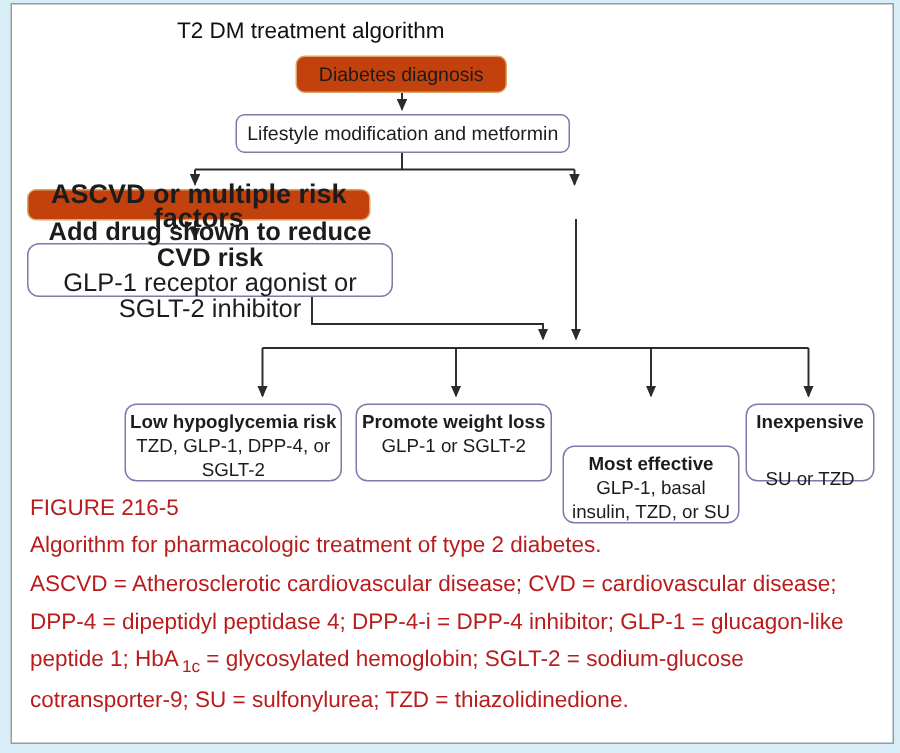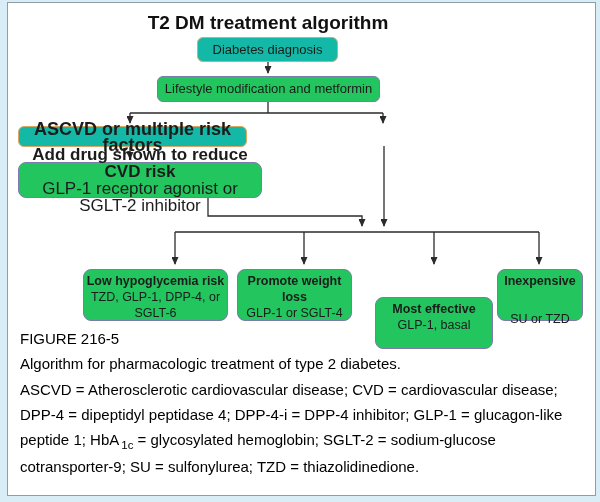--- a/index.html
+++ b/index.html
@@ -1,35 +1,35 @@
 <!DOCTYPE html>
 <html><head>
 <meta charset="utf-8">
 <style>
   html,body{margin:0;padding:0;}
   body{font-family:"Liberation Sans",sans-serif;}
   #frame{position:relative;width:600px;height:502px;background:#d9edf6;overflow:hidden;}
   #panel{position:absolute;left:7px;top:2px;width:587px;height:492px;background:#ffffff;border:1px solid #8f9da4;}
   #connectors{position:absolute;left:0;top:0;width:600px;height:502px;pointer-events:none;}
   .node{position:absolute;box-sizing:border-box;display:flex;flex-direction:column;align-items:center;justify-content:center;text-align:center;color:#1c1c1c;line-height:16px;}
-  .tan{background:#14b8a6;border:1px solid #d9a766;border-radius:6px;}
-  .lav{background:#22c55e;border:1.4px solid #7d7bab;border-radius:8px;}
+  .tan{background:#c2410c;border:1px solid #d9a766;border-radius:6px;}
+  .lav{background:#ffffff;border:1.4px solid #7d7bab;border-radius:8px;}
   .bold{font-weight:700;}
-  #fig-title{position:absolute;left:118px;top:12px;width:300px;text-align:center;font-weight:700;font-size:19px;color:#111;}
+  #fig-title{position:absolute;left:118px;top:12px;width:300px;text-align:left;font-weight:400;font-size:15px;color:#111;}
   #node-diagnosis{left:197px;top:37px;width:141px;height:25px;font-size:13px;}
   #node-lifestyle{left:157px;top:76px;width:223px;height:26px;font-size:13px;border-radius:6px;}
   #node-ascvd{left:18px;top:126px;width:229px;height:21px;font-size:18px;font-weight:700;}
   #node-no-ascvd{left:336px;top:126px;width:90px;height:20px;font-size:13px;font-weight:700;border-radius:3px;}
   #node-add-drug{left:18px;top:162px;width:244px;height:36px;font-size:17px;line-height:17px;}
   .leaf{top:269px;height:52px;font-size:12.5px;line-height:16px;justify-content:flex-start;padding-top:3px;}
   #node-low-hypo{left:83px;width:145px;}
-  #node-weight-loss{left:237px;width:115px;}
+  #node-weight-loss{left:237px;width:131px;}
   #node-most-effective{left:375px;width:118px;margin-top:28px;}
   #node-inexpensive{left:497px;width:86px;gap:22px;}
-  #caption{position:absolute;left:20px;top:326px;width:562px;font-size:15px;line-height:25.3px;color:#000000;}
+  #caption{position:absolute;left:20px;top:326px;width:562px;font-size:15px;line-height:25.3px;color:#b91c1c;}
   .cap-line{white-space:nowrap;}
   .sub{font-size:11.5px;position:relative;top:3.5px;margin-left:2px;}
 </style>
 </head>
 <body>
 
 <div id="frame">
   <div id="panel"></div>
 
   <svg id="connectors" viewBox="0 0 600 502" xmlns="http://www.w3.org/2000/svg">
@@ -70,31 +70,32 @@
 
 
   <div class="node lav" id="node-add-drug">
     <span class="bold">Add drug shown to reduce CVD risk</span>
     <span>GLP-1 receptor agonist or SGLT-2 inhibitor</span>
   </div>
 
   <div class="node lav leaf" id="node-low-hypo">
     <span class="bold">Low hypoglycemia risk</span>
     <span>TZD, GLP-1, DPP-4, or</span>
-    <span>SGLT-6</span>
+    <span>SGLT-2</span>
   </div>
 
   <div class="node lav leaf" id="node-weight-loss">
     <span class="bold">Promote weight loss</span>
-    <span>GLP-1 or SGLT-4</span>
+    <span>GLP-1 or SGLT-2</span>
   </div>
 
   <div class="node lav leaf" id="node-most-effective">
     <span class="bold">Most effective</span>
     <span>GLP-1, basal</span>
+    <span>insulin, TZD, or SU</span>
   </div>
 
   <div class="node lav leaf" id="node-inexpensive">
     <span class="bold">Inexpensive</span>
     <span>SU or TZD</span>
   </div>
 
   <div id="caption">
     <div class="cap-line">FIGURE 216-5</div>
     <div class="cap-line">Algorithm for pharmacologic treatment of type 2 diabetes.</div>

